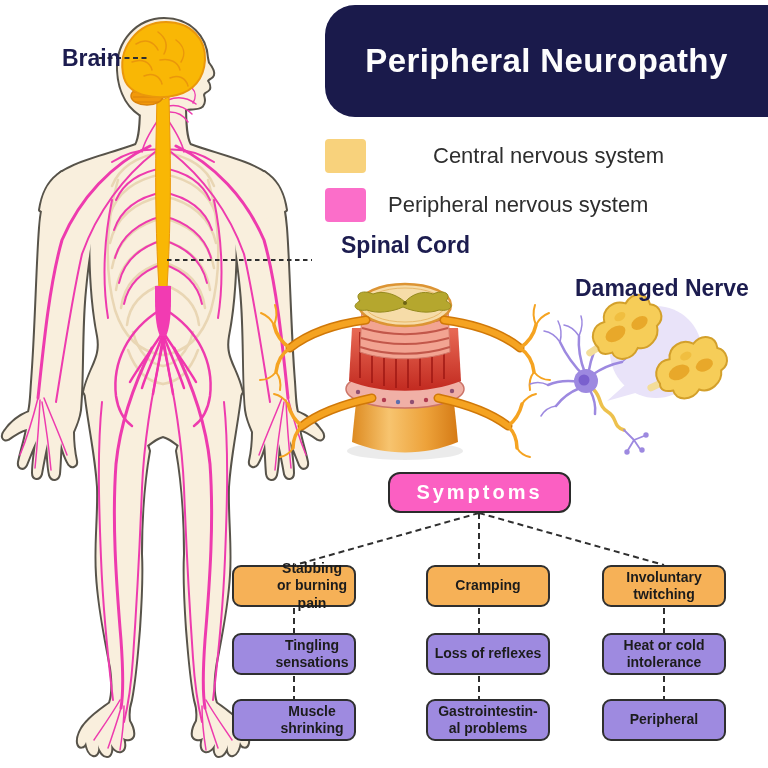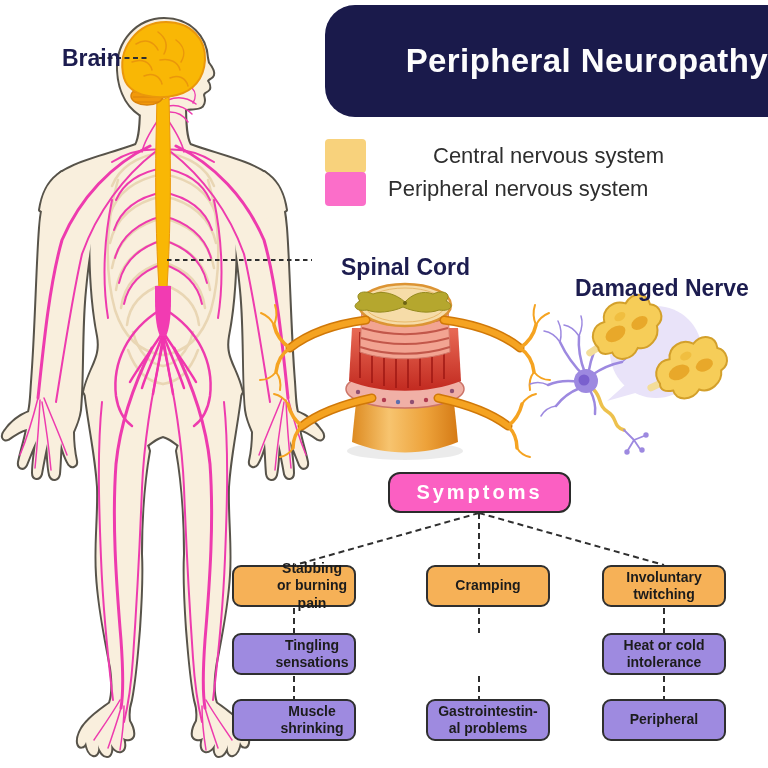--- a/index.html
+++ b/index.html
@@ -2,34 +2,34 @@
 <html><head>
 <meta charset="utf-8">
 <style>
   html,body{margin:0;padding:0;background:#fff;}
   #stage{position:relative;width:768px;height:768px;background:#ffffff;overflow:hidden;
          font-family:"Liberation Sans",sans-serif;}
   #art{position:absolute;left:0;top:0;width:768px;height:768px;}
 
   .title-box{position:absolute;left:325px;top:5px;width:443px;height:112px;
              background:#1a1a4b;border-radius:30px 0 0 30px;
-             display:flex;align-items:center;justify-content:flex-end;}
+             display:flex;align-items:center;justify-content:center;}
   .title-box h1{margin:0;color:#fdfdfd;font-size:33px;font-weight:700;letter-spacing:.4px;}
 
   .legend-row{position:absolute;left:325px;display:flex;align-items:center;}
   .legend-row .swatch{width:41px;height:34px;border-radius:4px;flex:0 0 auto;}
   .legend-row .swatch.cns{background:#f8d27c;}
   .legend-row .swatch.pns{background:#fb6ec9;}
   .legend-row .lg-label{margin-left:22px;font-size:22px;color:#2e2e2e;}
   #legend-cns{top:139px;gap:45px;}
-  #legend-pns{top:172px;}
+  #legend-pns{top:188px;}
 
   .anat-label{position:absolute;font-size:23px;font-weight:700;color:#1c1c4f;white-space:nowrap;margin-left:24px;}
   #lbl-brain{left:38px;top:45px;}
-  #lbl-spinal{left:317px;top:254px;}
+  #lbl-spinal{left:317px;top:232px;}
   #lbl-damaged{left:551px;top:275px;}
 
   .sym-header{position:absolute;left:388px;top:472px;width:183px;height:41px;
               background:#fb5fc2;border:2.5px solid #2b2b2b;border-radius:12px;
               box-sizing:border-box;display:flex;align-items:center;justify-content:center;
               color:#fff;font-size:20px;font-weight:700;letter-spacing:3px;}
 
   .sym-box{position:absolute;width:124px;height:42px;border:2px solid #2f2f2f;border-radius:9px;
            box-sizing:border-box;display:flex;align-items:center;justify-content:center;
            text-align:center;font-size:14px;font-weight:700;color:#1c1c1c;line-height:1.25;
@@ -289,19 +289,20 @@
   <div class="anat-label" id="lbl-spinal">Spinal Cord</div>
   <div class="anat-label" id="lbl-damaged">Damaged Nerve</div>
 
   <div class="sym-header">Symptoms</div>
 
   <div class="sym-box orange c1 r1">Stabbing or burning pain</div>
   <div class="sym-box purple c1 r3">Muscle shrinking</div>
   <div class="sym-box purple c1 r2">Tingling sensations</div>
 
   <div class="sym-box orange c2 r1">Cramping</div>
+  <div class="sym-box purple c2 r2">Loss of reflexes</div>
   <div class="sym-box purple c2 r3">Gastrointestin- al problems</div>
 
   <div class="sym-box orange c3 r1">Involuntary twitching</div>
   <div class="sym-box purple c3 r2">Heat or cold intolerance</div>
   <div class="sym-box purple c3 r3">Peripheral</div>
 
 </div>
 
 </body></html>

